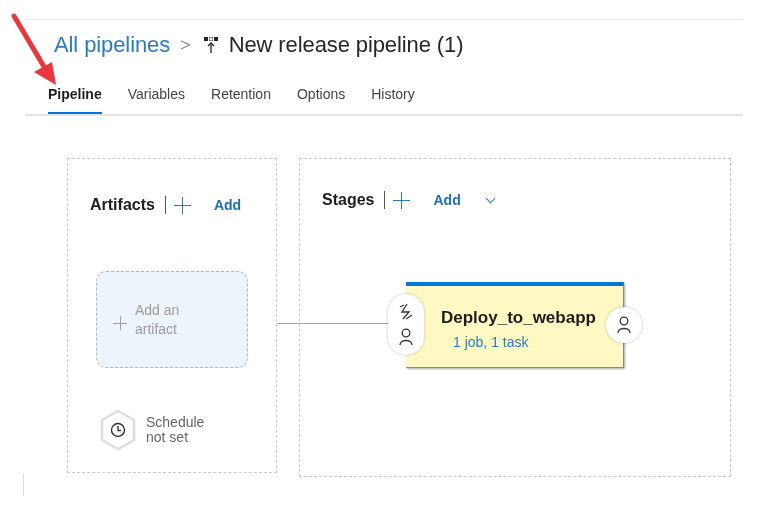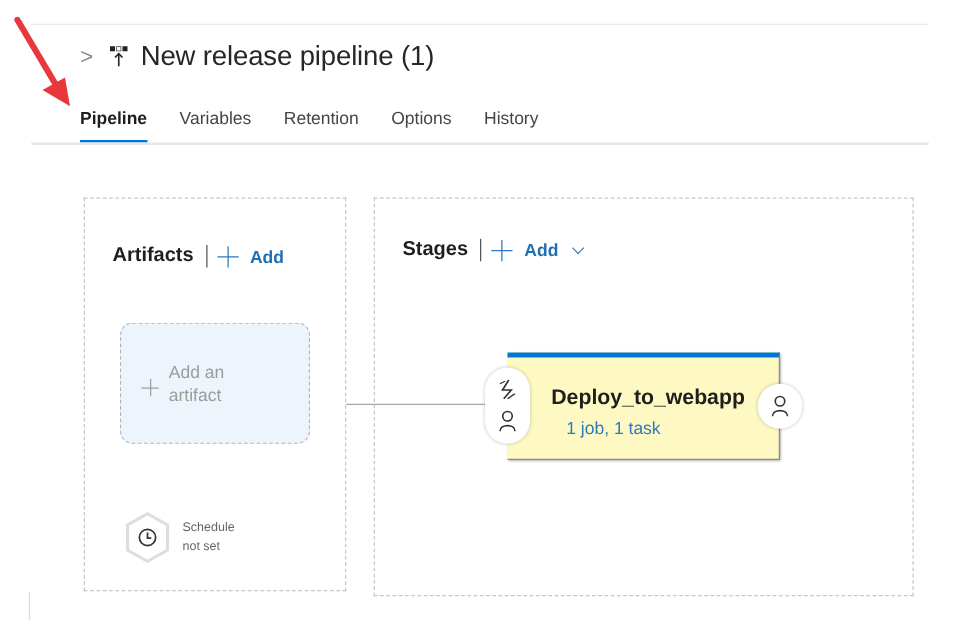--- a/index.html
+++ b/index.html
@@ -7,51 +7,51 @@
     body { position: relative; font-family: "Liberation Sans", "DejaVu Sans", sans-serif; color: #212121; }
 
     .top-rule { position: absolute; left: 25px; top: 19px; width: 718px; height: 1px; background: #eaeaea; }
 
     .breadcrumb { position: absolute; left: 54px; top: 30px; height: 30px; display: flex; align-items: center; white-space: nowrap; }
     .crumb-link { font-size: 22px; color: #2b7bc0; font-weight: 300; letter-spacing: -0.1px; cursor: pointer; }
     .crumb-sep { font-size: 18px; color: #8a8a8a; margin: 0 12px 0 10px; }
     .pipe-icon { width: 16px; height: 20px; position: relative; margin-right: 10px; }
     .crumb-title { font-size: 22px; color: #262626; letter-spacing: -0.1px; }
 
-    .tabs { position: absolute; left: 64px; top: 82px; display: flex; align-items: center; height: 32px; }
+    .tabs { position: absolute; left: 48px; top: 82px; display: flex; align-items: center; height: 32px; }
     .tab { position: relative; font-size: 14px; color: #444; height: 32px; line-height: 24px; cursor: pointer; white-space: nowrap; }
     .tab.active { color: #1e1e1e; font-weight: bold; }
     .tab.active::after { content: ""; position: absolute; left: 0; right: 0; bottom: 0; height: 2px; background: #0078d4; }
     .tab .chev { display: inline-block; margin-left: 6px; width: 7px; height: 7px; border-right: 1px solid #777; border-bottom: 1px solid #777; transform: rotate(45deg) translateY(-4px); }
     .tabs-rule { position: absolute; left: 25px; top: 114px; width: 718px; height: 2px; background: #e6e6e6; }
 
     .panel { position: absolute; border: 1px dashed #c8c8c8; }
     .panel-artifacts { left: 67px; top: 158px; width: 210px; height: 315px; }
     .panel-stages { left: 299px; top: 158px; width: 432px; height: 319px; }
 
     .panel-header { position: absolute; display: flex; align-items: center; white-space: nowrap; }
     .panel-title { font-size: 16px; font-weight: bold; color: #1e1e1e; }
     .vbar { width: 1px; height: 18px; background: #555; margin: 0 8px 0 10px; }
-    .add-btn { display: flex; align-items: center; color: #1f6fb5; font-size: 14px; font-weight: bold; cursor: pointer; }
+    .add-btn { display: flex; align-items: center; color: #1f6fb5; font-size: 14px; font-weight: bold; cursor: pointer; gap: 14px; }
     .plus { position: relative; width: 17px; height: 17px; margin-right: 9px; }
     .plus::before, .plus::after { content: ""; position: absolute; background: #2b7bc0; }
     .plus::before { left: 8px; top: 0; width: 1px; height: 17px; }
     .plus::after { left: 0; top: 8px; width: 17px; height: 1px; }
     .add-chev { display: inline-block; width: 7px; height: 7px; border-right: 1px solid #2b7bc0; border-bottom: 1px solid #2b7bc0; transform: rotate(45deg); margin: -4px 0 0 12px; }
 
-    .artifact-drop { position: absolute; left: 96px; top: 258px; width: 152px; height: 97px; border: 1px dashed #a9b6c4; border-radius: 10px; background: #eef4fb; display: flex; align-items: center; padding-left: 16px; cursor: pointer; }
+    .artifact-drop { position: absolute; left: 96px; top: 271px; width: 152px; height: 97px; border: 1px dashed #a9b6c4; border-radius: 10px; background: #eef4fb; display: flex; align-items: center; padding-left: 16px; cursor: pointer; }
     .artifact-plus { position: relative; width: 14px; height: 14px; margin-right: 8px; margin-top: 6px; }
     .artifact-plus::before, .artifact-plus::after { content: ""; position: absolute; background: #a0a0a0; }
     .artifact-plus::before { left: 7px; top: 0; width: 1px; height: 14px; }
     .artifact-plus::after { left: 0; top: 7px; width: 14px; height: 1px; }
     .artifact-text { font-size: 14px; color: #9c9c9c; line-height: 19px; width: 70px; }
 
     .schedule { position: absolute; left: 99px; top: 409px; display: flex; align-items: center; cursor: pointer; }
     .hex { width: 38px; height: 42px; position: relative; margin-right: 9px; }
-    .schedule-text { font-size: 10px; color: #666; line-height: 15px; }
+    .schedule-text { font-size: 14px; color: #666; line-height: 15px; }
 
     .connector { position: absolute; left: 277px; top: 323px; width: 112px; height: 1px; background: #a6a6a6; }
 
     .stage-card { position: absolute; left: 406px; top: 282px; width: 218px; height: 86px; background: #fef9c3; border-top: 4px solid #0078d4; box-shadow: 1px 1px 2px rgba(0,0,0,0.35); border-right: 1px solid #8a8a8a; border-bottom: 1px solid #8a8a8a; cursor: pointer; }
     .stage-name { position: absolute; left: 35px; top: 22px; font-size: 17px; font-weight: bold; color: #1e1e1e; white-space: nowrap; }
     .stage-sub { position: absolute; left: 35px; top: 48px; font-size: 14px; color: #2b7bc0; white-space: nowrap; margin-left: 12px; }
 
     .pre-pill { position: absolute; left: 388px; top: 294px; width: 36px; height: 61px; background: #fff; border-radius: 18px; box-shadow: 0 0 3px rgba(0,0,0,0.25); }
     .post-circle { position: absolute; left: 606px; top: 307px; width: 36px; height: 36px; background: #fff; border-radius: 50%; box-shadow: 0 0 3px rgba(0,0,0,0.25); cursor: pointer; }
 
@@ -63,20 +63,21 @@
 <body>
 
 <div class="top-rule"></div>
 
 <svg class="arrow" viewBox="0 0 60 80">
   <line x1="6" y1="6" x2="38" y2="60" stroke="#e8383d" stroke-width="5" stroke-linecap="round"></line>
   <polygon points="48,75 26,62 44,52" fill="#e8383d"></polygon>
 </svg>
 
 <div class="breadcrumb">
+  <span class="crumb-link">All pipelines</span>
   <span class="crumb-sep">&gt;</span>
   <svg class="pipe-icon" viewBox="0 0 16 20">
     <rect x="1" y="2" width="4" height="4" fill="#222"></rect>
     <rect x="6" y="2" width="4" height="4" fill="#222"></rect>
     <rect x="11" y="2" width="4" height="4" fill="#222"></rect>
     <rect x="6.5" y="2.5" width="3" height="3" fill="#fff"></rect>
     <line x1="8" y1="8" x2="8" y2="18" stroke="#222" stroke-width="1.3"></line>
     <polyline points="5,11 8,8 11,11" fill="none" stroke="#222" stroke-width="1.3"></polyline>
   </svg>
   <span class="crumb-title">New release pipeline (1)</span>

